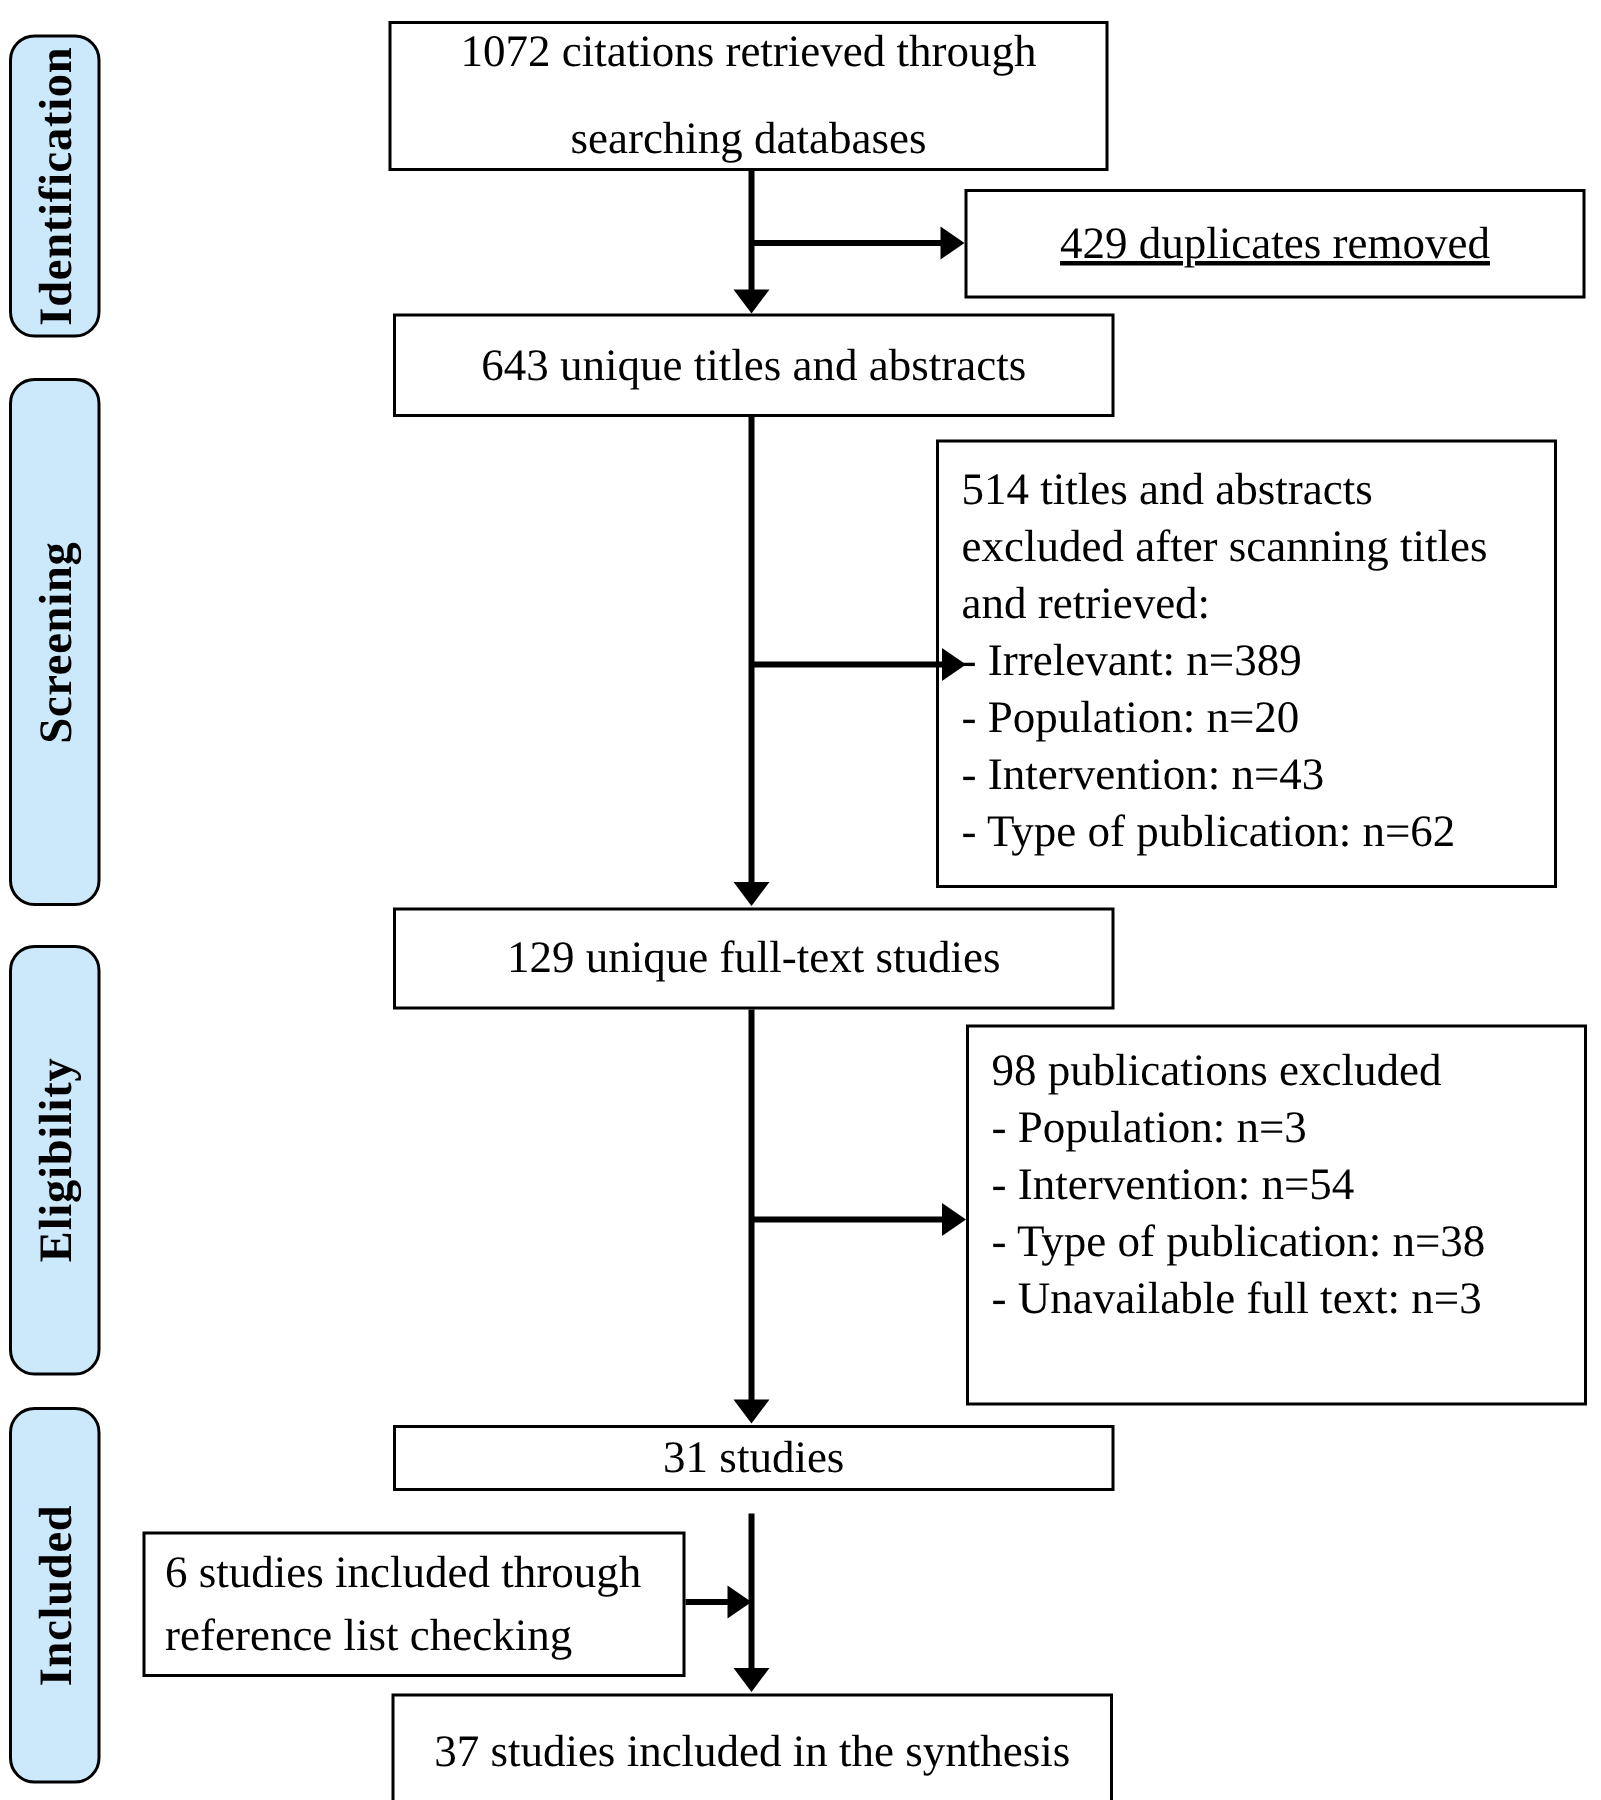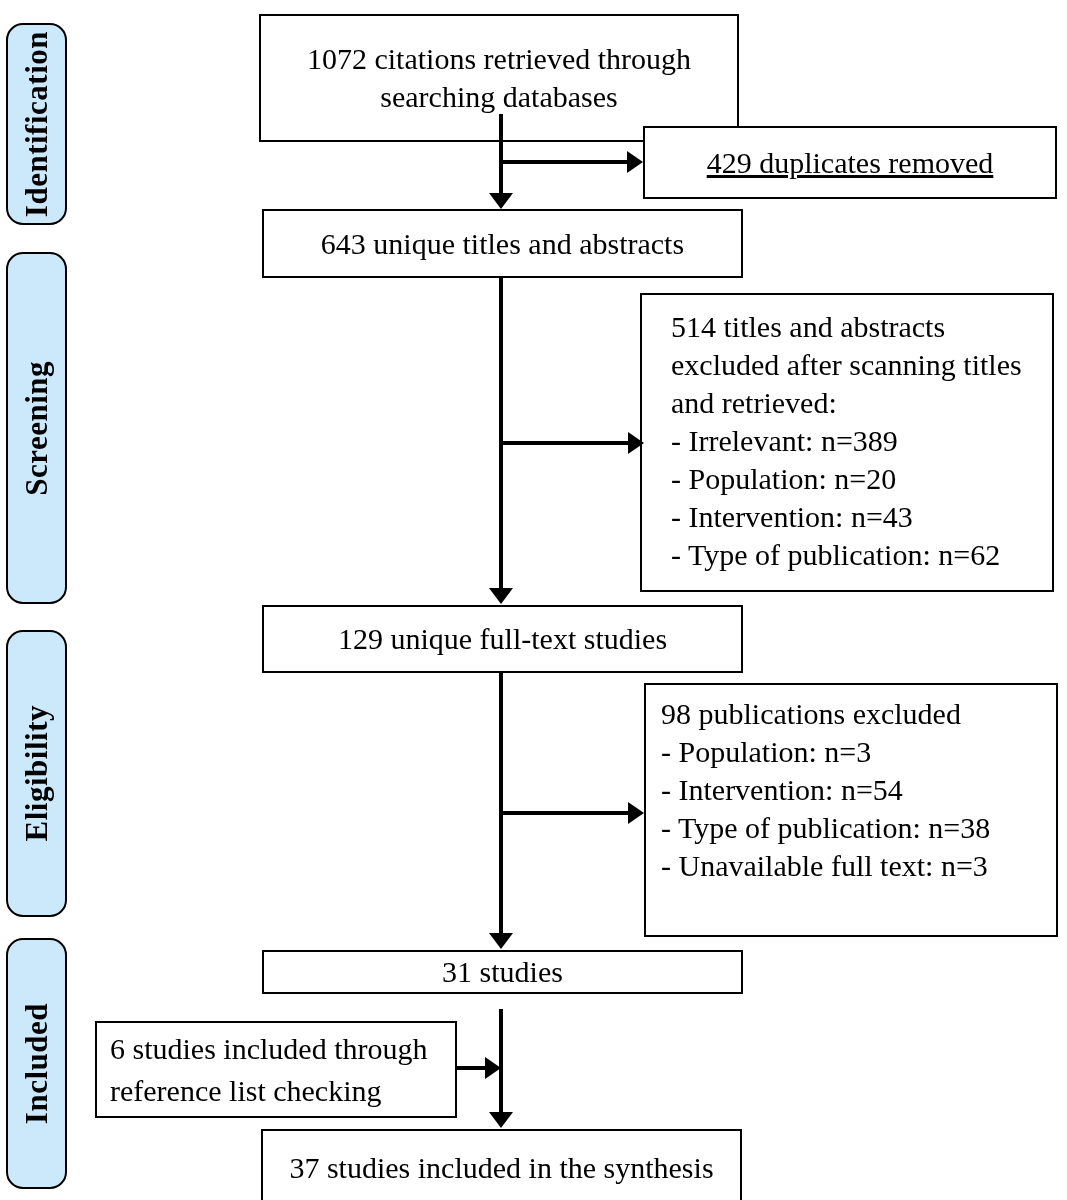--- a/index.html
+++ b/index.html
@@ -79,34 +79,34 @@
   <div class="stage" style="top:252px; height:352px;">
     <span class="stage-label">Screening</span>
   </div>
   <div class="stage" style="top:630px; height:287px;">
     <span class="stage-label">Eligibility</span>
   </div>
   <div class="stage" style="top:938px; height:251px;">
     <span class="stage-label">Included</span>
   </div>
 
-  <div class="box center" style="left:259px; top:14px; width:480px; height:128px;">
+  <div class="box center" style="left:259px; top:14px; width:480px; height:100px;justify-content:space-between;">
       <div class="line">1072 citations retrieved through</div>
       <div class="line">searching databases</div>
     </div>
 
   <div class="box center" style="left:643px; top:126px; width:414px; height:73px;text-decoration:underline;">
     <span>429 duplicates removed</span>
   </div>
 
   <div class="box center" style="left:262px; top:209px; width:481px; height:69px;">
     <span>643 unique titles and abstracts</span>
   </div>
 
-  <div class="box left" style="left:640px; top:293px; width:414px; height:299px; padding:13px 6px 13px 29px;">
+  <div class="box left" style="left:624px; top:293px; width:414px; height:299px; padding:13px 6px 13px 15px;">
       <div class="line">514 titles and abstracts</div>
       <div class="line">excluded after scanning titles</div>
       <div class="line">and retrieved:</div>
       <div class="line">- Irrelevant: n=389</div>
       <div class="line">- Population: n=20</div>
       <div class="line">- Intervention: n=43</div>
       <div class="line">- Type of publication: n=62</div>
     </div>
 
   <div class="box center" style="left:262px; top:605px; width:481px; height:68px;align-items:center;">

